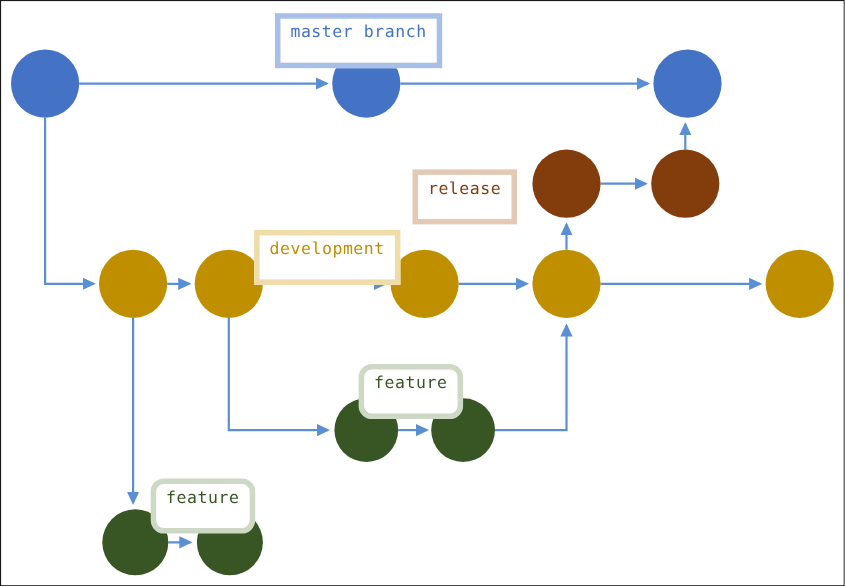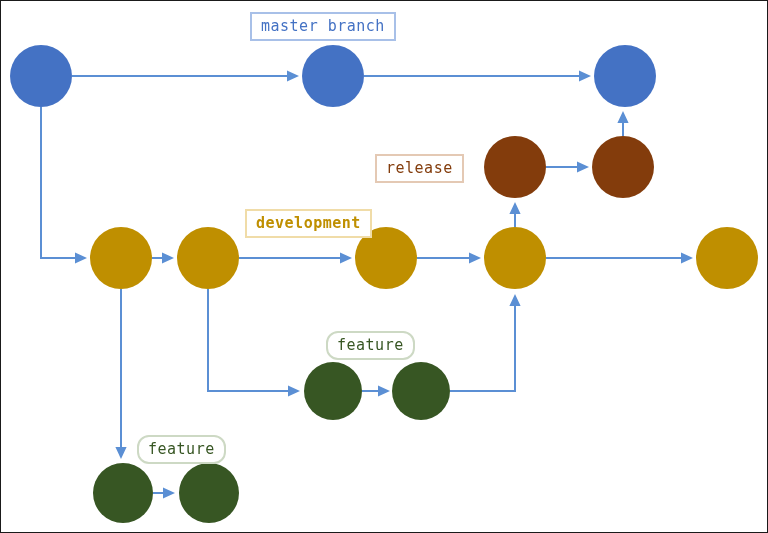--- a/index.html
+++ b/index.html
@@ -23,22 +23,22 @@
     position: absolute;
     left: 0;
     top: 0;
     width: 768px;
     height: 533px;
   }
   .node-label {
     position: absolute;
     box-sizing: border-box;
     background: #ffffff;
-    border: 2px solid #0369a1;
-    padding: 3px 9px 4px 9px;
+    border: 5px solid #0369a1;
+    padding: 3px 9px 19px 9px;
     font-family: "DejaVu Sans Mono", monospace;
     font-size: 15px;
     line-height: 18px;
     letter-spacing: 0.5px;
     white-space: nowrap;
   }
   .label-master {
     color: #4472c4;
     border-color: #a8c0e8;
   }
@@ -98,18 +98,18 @@
         <circle cx="332" cy="390" r="29" fill="#375623"></circle>
         <circle cx="420" cy="390" r="29" fill="#375623"></circle>
         <circle cx="122" cy="492" r="30" fill="#375623"></circle>
         <circle cx="208" cy="492" r="30" fill="#375623"></circle>
       </g>
   </svg>
 
   <div id="label-layer">
       <div class="node-label label-master" style="left: 249px; top: 11px; color: rgb(68, 114, 196);">master branch</div>
       <div class="node-label label-release" style="left: 374px; top: 153px; color: rgb(131, 60, 12);">release</div>
-      <div class="node-label label-development" style="left: 244px; top: 208px; color: rgb(191, 143, 0); font-weight: bold;">development</div>
+      <div class="node-label label-development" style="left: 230px; top: 208px; color: rgb(191, 143, 0);">development</div>
       <div class="node-label label-feature" style="left: 325px; top: 330px; color: rgb(55, 86, 35);">feature</div>
       <div class="node-label label-feature" style="left: 136px; top: 434px; color: rgb(55, 86, 35);">feature</div>
     </div>
 
 </div>
 
 </body></html>

